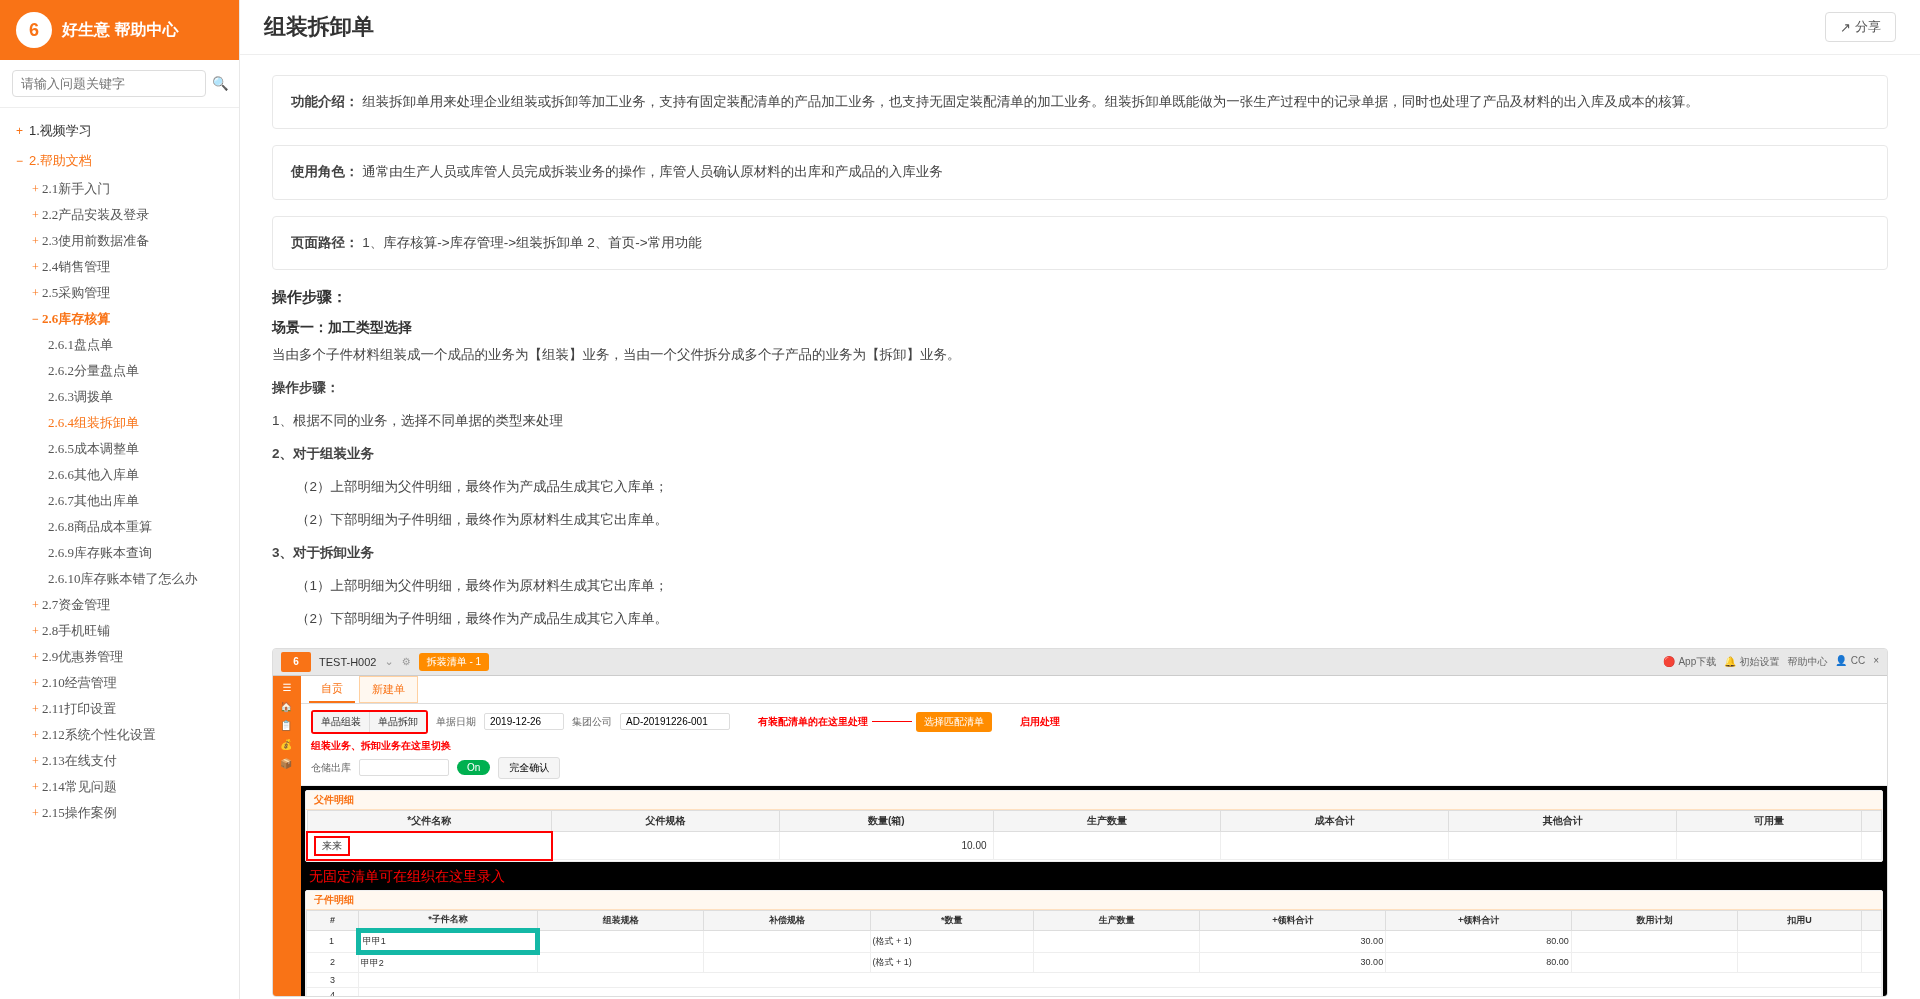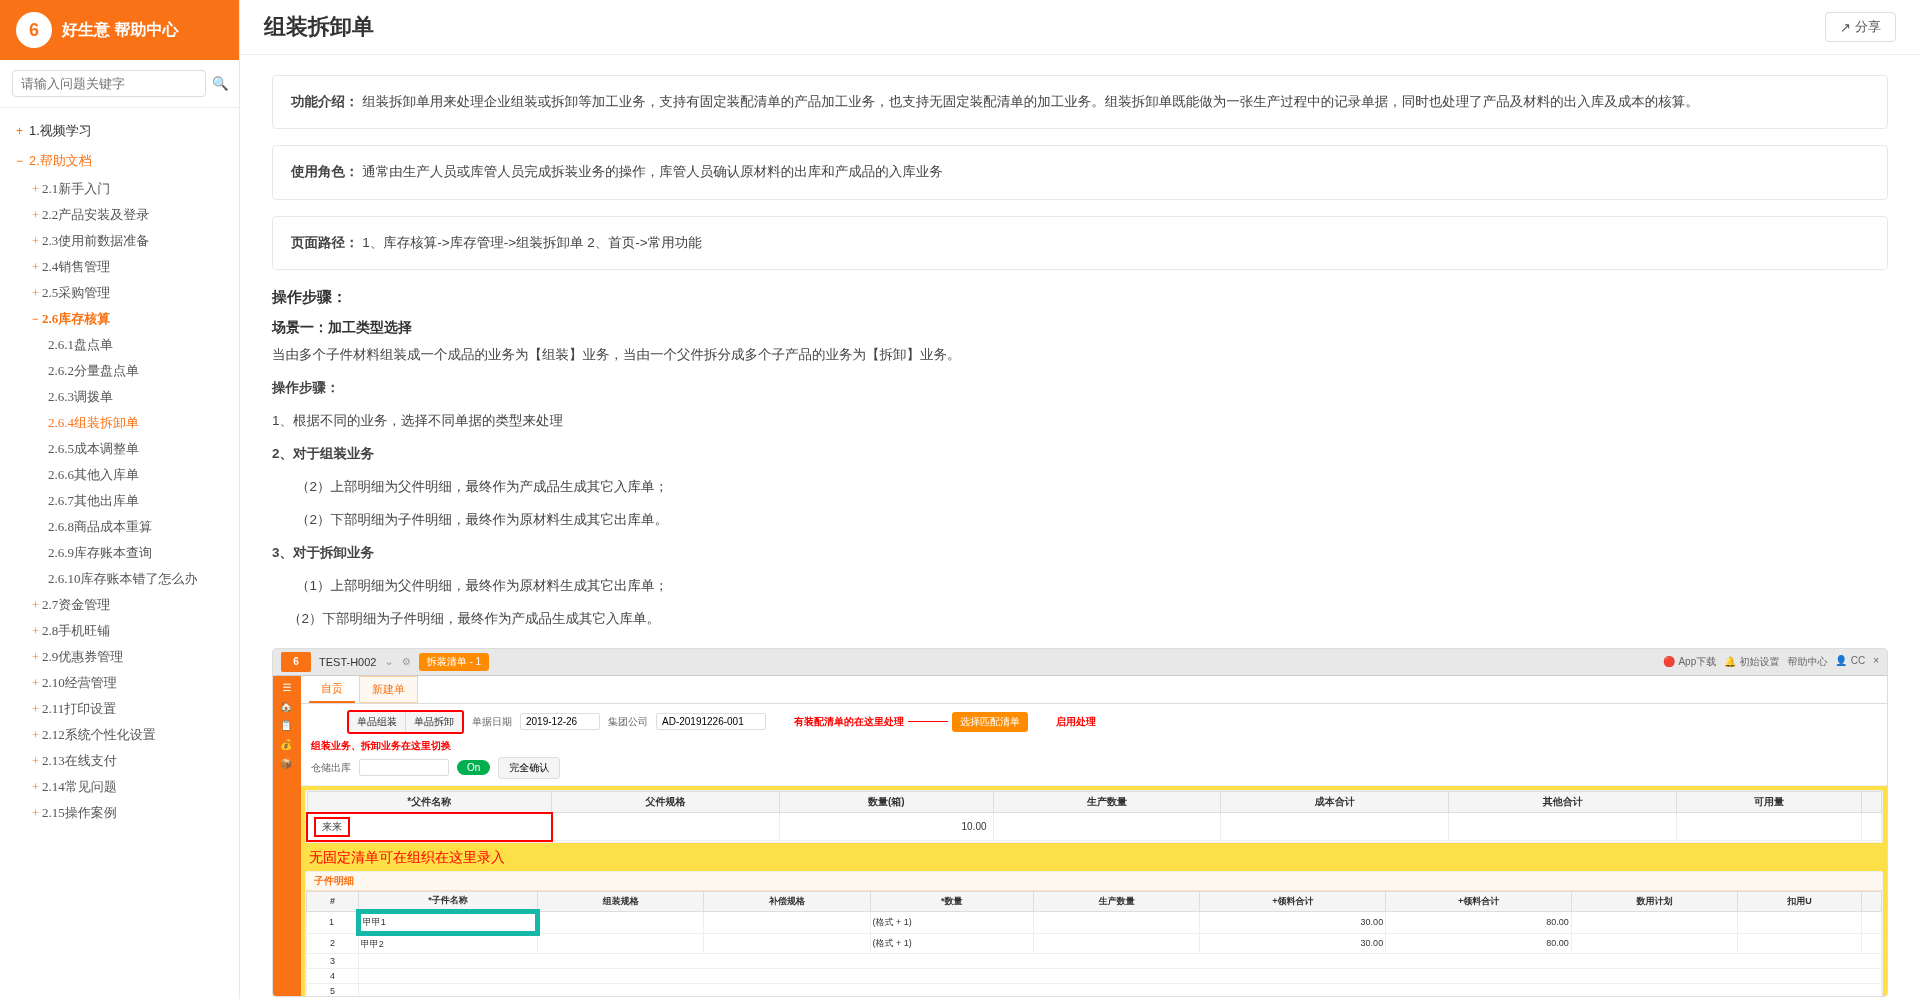--- a/index.html
+++ b/index.html
@@ -299,21 +299,21 @@
     </div>
 
     <div class="content-text bold">操作步骤：</div>
 
     <div class="content-text">1、根据不同的业务，选择不同单据的类型来处理</div>
     <div class="content-text bold">2、对于组装业务</div>
     <div class="content-text" style="margin-left:24px;">（2）上部明细为父件明细，最终作为产成品生成其它入库单；</div>
     <div class="content-text" style="margin-left:24px;">（2）下部明细为子件明细，最终作为原材料生成其它出库单。</div>
     <div class="content-text bold">3、对于拆卸业务</div>
     <div class="content-text" style="margin-left:24px;">（1）上部明细为父件明细，最终作为原材料生成其它出库单；</div>
-    <div class="content-text" style="margin-left:16px;">（2）下部明细为子件明细，最终作为产成品生成其它入库单。</div>
+    <div class="content-text" style="margin-left:24px;">（2）下部明细为子件明细，最终作为产成品生成其它入库单。</div>
 
     <div class="screenshot-container" style="position:relative;">
 
       <div style="background:#e8e8e8; padding:3px 8px; display:flex; align-items:center; justify-content:space-between; border-bottom:1px solid #ccc; font-size:11px;">
         <div style="display:flex;align-items:center;gap:8px;">
           <div style="width:30px;height:20px;background:#f97316;border-radius:2px;display:flex;align-items:center;justify-content:center;color:#fff;font-size:10px;font-weight:bold;">6</div>
           <span>TEST-H002</span>
           <span style="color:#999;">⌄</span>
           <span style="color:#999;font-size:10px;">⚙</span>
           <span style="background:#ff8c00;color:#fff;padding:2px 8px;border-radius:3px;font-size:10px;">拆装清单 - 1</span>
@@ -329,32 +329,32 @@
 
       <div style="display:flex;height:320px;">
         <div style="width:28px;background:#f97316;display:flex;flex-direction:column;align-items:center;padding-top:6px;gap:8px;">
           <div style="color:#fff;font-size:10px;">☰</div>
           <div style="color:#fff;font-size:10px;">🏠</div>
           <div style="color:#fff;font-size:10px;">📋</div>
           <div style="color:#fff;font-size:10px;">💰</div>
           <div style="color:#fff;font-size:10px;">📦</div>
         </div>
 
-        <div style="flex:1;display:flex;flex-direction:column;background:#fde047;overflow:hidden;">
+        <div style="flex:1;display:flex;flex-direction:column;background:#000000;overflow:hidden;">
 
           <div style="background:#fff;border-bottom:1px solid #ddd;display:flex;align-items:center;gap:4px;padding:0 8px;">
             <div style="padding:5px 12px;font-size:11px;background:#fff;border-bottom:2px solid #f97316;color:#f97316;cursor:pointer;">自贡</div>
             <div style="padding:5px 12px;font-size:11px;background:#fff8f0;border:1px solid #ffd0a0;color:#f97316;cursor:pointer;">新建单</div>
           </div>
 
           <div style="background:#fff;padding:6px 10px;border-bottom:1px solid #eee;">
             <div style="display:flex;align-items:center;gap:8px;flex-wrap:wrap;">
 
               <div style="display:flex;gap:2px;">
-                <div style="border:2px solid red;border-radius:3px;overflow:hidden;display:flex;font-size:10px;margin-left:36px;">
+                <div style="border:2px solid red;border-radius:3px;overflow:hidden;display:flex;font-size:10px;">
                   <div style="background:#f5f5f5;padding:3px 8px;cursor:pointer;">单品组装</div>
                   <div style="background:#f5f5f5;padding:3px 8px;cursor:pointer;border-left:1px solid #ddd;">单品拆卸</div>
                 </div>
               </div>
               <span style="font-size:10px;color:#666;">单据日期</span>
               <input type="text" style="border: 1px solid rgb(221, 221, 221); border-radius: 2px; padding: 2px 5px; font-size: 10px; width: 80px;" value="2019-12-26">
               <span style="font-size:10px;color:#666;">集团公司</span>
               <input type="text" style="border: 1px solid rgb(221, 221, 221); border-radius: 2px; padding: 2px 5px; font-size: 10px; width: 110px;" value="AD-20191226-001">
 
               <div style="position:relative;display:flex;align-items:center;gap:4px;margin-left:20px;">
@@ -372,20 +372,21 @@
             <div style="display:flex;align-items:center;gap:8px;margin-top:4px;">
               <span style="font-size:10px;color:#666;">仓储出库</span>
               <input type="text" style="border: 1px solid rgb(221, 221, 221); border-radius: 2px; padding: 2px 5px; font-size: 10px; width: 90px;">
 
               <div style="background:#00b050;color:#fff;border-radius:10px;padding:2px 10px;font-size:10px;cursor:pointer;">On</div>
               <button style="background:#f5f5f5;border:1px solid #ddd;border-radius:3px;padding:3px 10px;font-size:10px;cursor:pointer;">完全确认</button>
             </div>
           </div>
 
           <div style="background:#fff;margin:4px;border:1px solid #eee;border-radius:2px;">
+            <div style="background:#fff8f0;padding:2px 8px;font-size:10px;color:#f97316;font-weight:bold;border-bottom:1px solid #ffe0c0;">父件明细</div>
             <table style="width:100%;border-collapse:collapse;font-size:10px;">
               <thead>
                 <tr style="background:#f5f5f5;">
                   <th style="border:1px solid #ddd;padding:3px 6px;text-align:center;white-space:nowrap;">*父件名称</th>
                   <th style="border:1px solid #ddd;padding:3px 6px;text-align:center;">父件规格</th>
                   <th style="border:1px solid #ddd;padding:3px 6px;text-align:center;">数量(箱)</th>
                   <th style="border:1px solid #ddd;padding:3px 6px;text-align:center;">生产数量</th>
                   <th style="border:1px solid #ddd;padding:3px 6px;text-align:center;">成本合计</th>
                   <th style="border:1px solid #ddd;padding:3px 6px;text-align:center;">其他合计</th>
                   <th style="border:1px solid #ddd;padding:3px 6px;text-align:center;">可用量</th>

